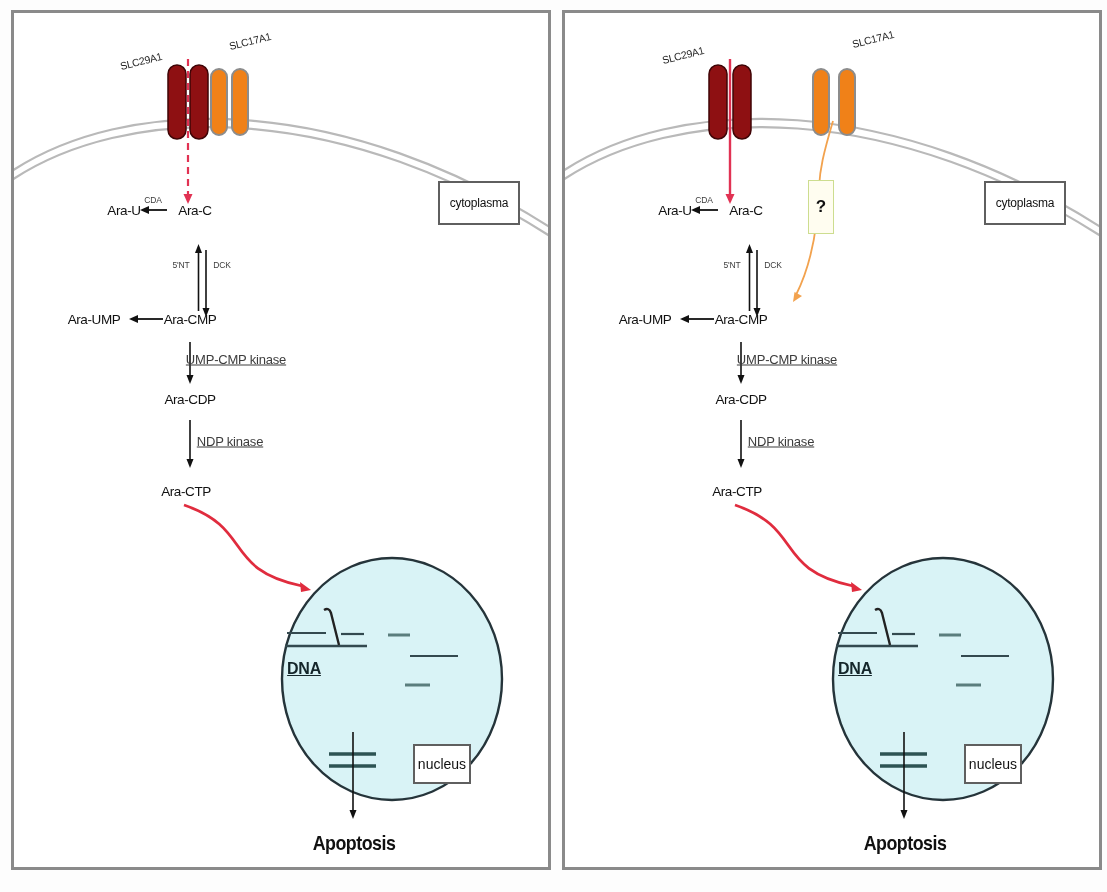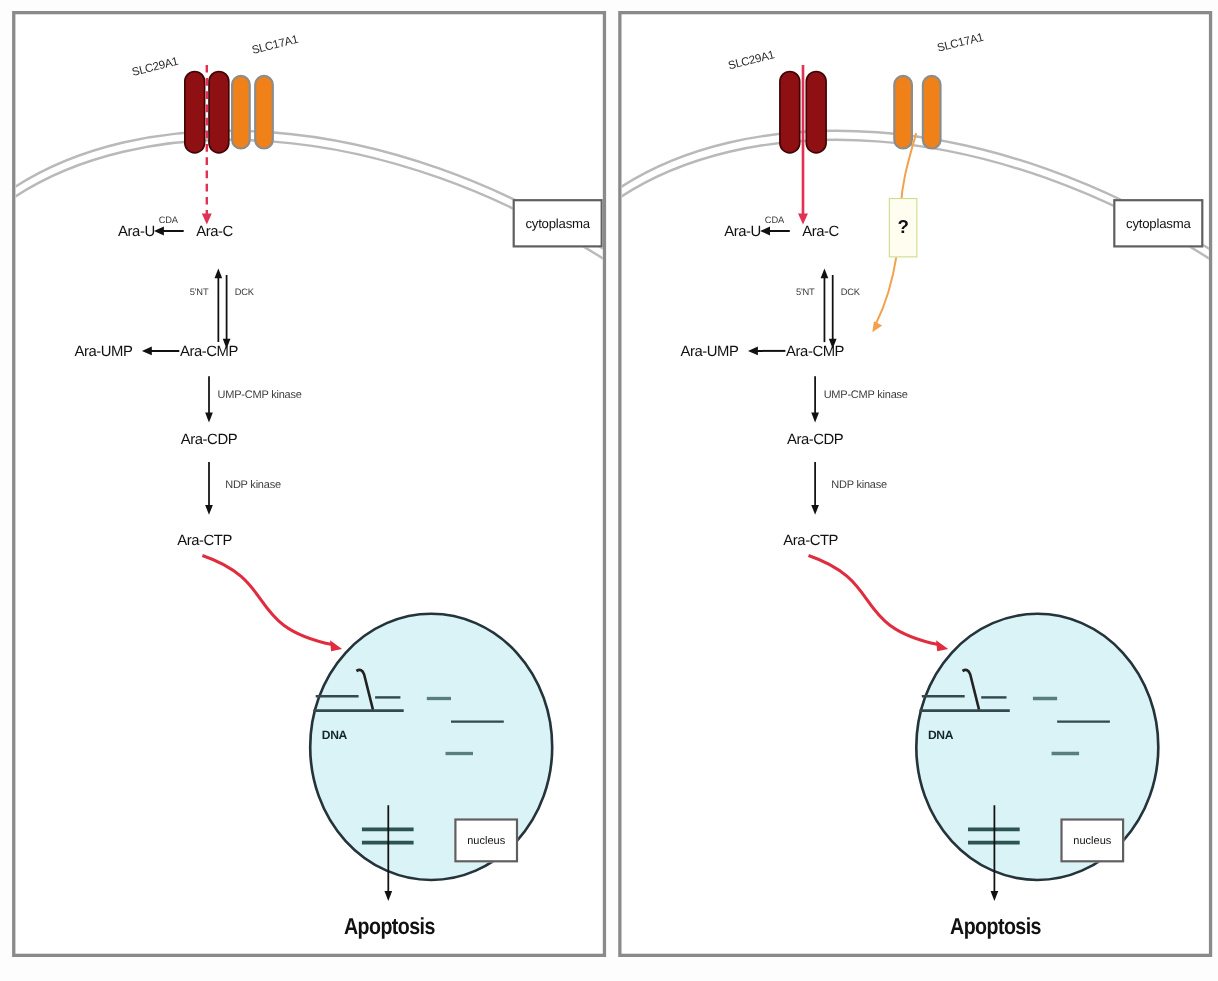--- a/index.html
+++ b/index.html
@@ -5,29 +5,29 @@
   html,body{margin:0;padding:0;background:#fdfdfd;}
   body{width:1107px;height:892px;position:relative;font-family:"Liberation Sans",sans-serif;color:#111;}
   .panel{position:absolute;top:10px;width:540px;height:860px;background:#ffffff;
          border:3px solid #8a8a8a;box-sizing:border-box;overflow:hidden;}
   #panel-left{left:11px;}
   #panel-right{left:562px;}
   .panel svg{position:absolute;left:0;top:0;}
   .lbl{position:absolute;white-space:nowrap;transform:translate(-50%,-50%);}
   .met{font-size:13.5px;font-weight:400;letter-spacing:-0.4px;}
   .enz{font-size:8.5px;color:#3c3c3c;letter-spacing:-0.2px;}
-  .enz-long{font-size:10px;color:#3c3c3c;letter-spacing:-0.2px;}
+  .enz-long{font-size:13px;color:#3c3c3c;letter-spacing:-0.2px;text-decoration:underline;}
   .slc{font-size:10.5px;color:#2a2a2a;letter-spacing:-0.3px;}
   .rot{transform:translate(-50%,-50%) rotate(-14deg);}
-  .dna-lbl{font-size:11px;font-weight:700;letter-spacing:-0.3px;color:#15262b;}
+  .dna-lbl{font-size:16px;font-weight:700;letter-spacing:-0.3px;color:#15262b;text-decoration:underline;}
   .apoptosis{font-size:21px;font-weight:600;letter-spacing:-0.6px;transform:translate(-50%,-50%) scaleX(0.85);}
   .tagbox{position:absolute;transform:translate(-50%,-50%);background:#ffffff;border:2px solid #5f5f5f;
           display:flex;align-items:center;justify-content:center;}
-  .cyto{width:78px;height:40px;font-size:12px;letter-spacing:-0.2px;margin-left:28px;}
-  .nucl{width:54px;height:36px;font-size:10px;}
+  .cyto{width:78px;height:40px;font-size:12px;letter-spacing:-0.2px;}
+  .nucl{width:54px;height:36px;font-size:14px;}
   .qbox{position:absolute;transform:translate(-50%,-50%);width:24px;height:52px;background:#fffdf0;
         border:1.5px solid #cddd8f;display:flex;align-items:center;justify-content:center;
         font-size:17px;font-weight:700;color:#111;}
 </style>
 </head>
 <body>
 
 <div class="panel" id="panel-left">
   <svg width="534" height="854" viewBox="0 0 534 854">
 

